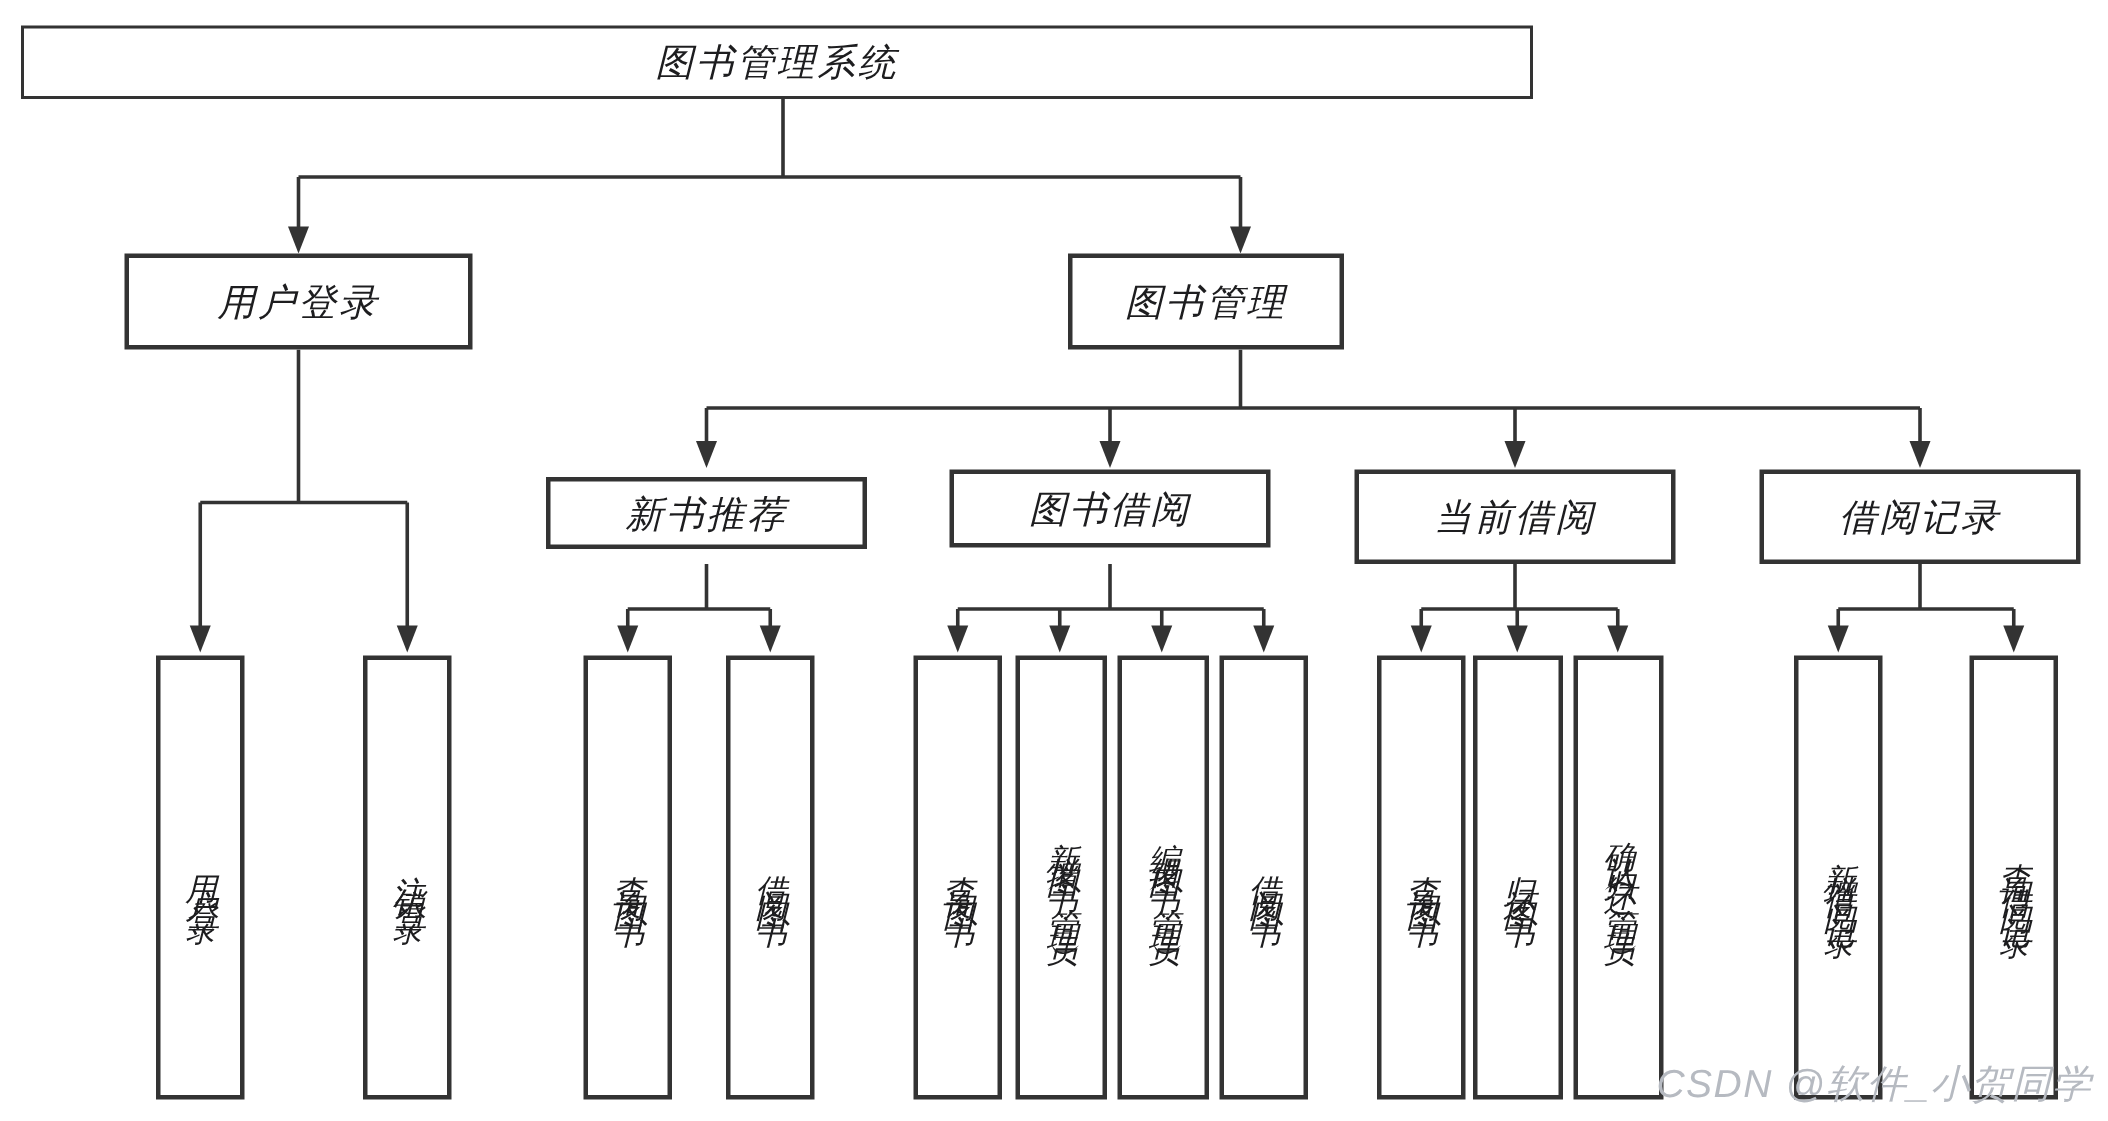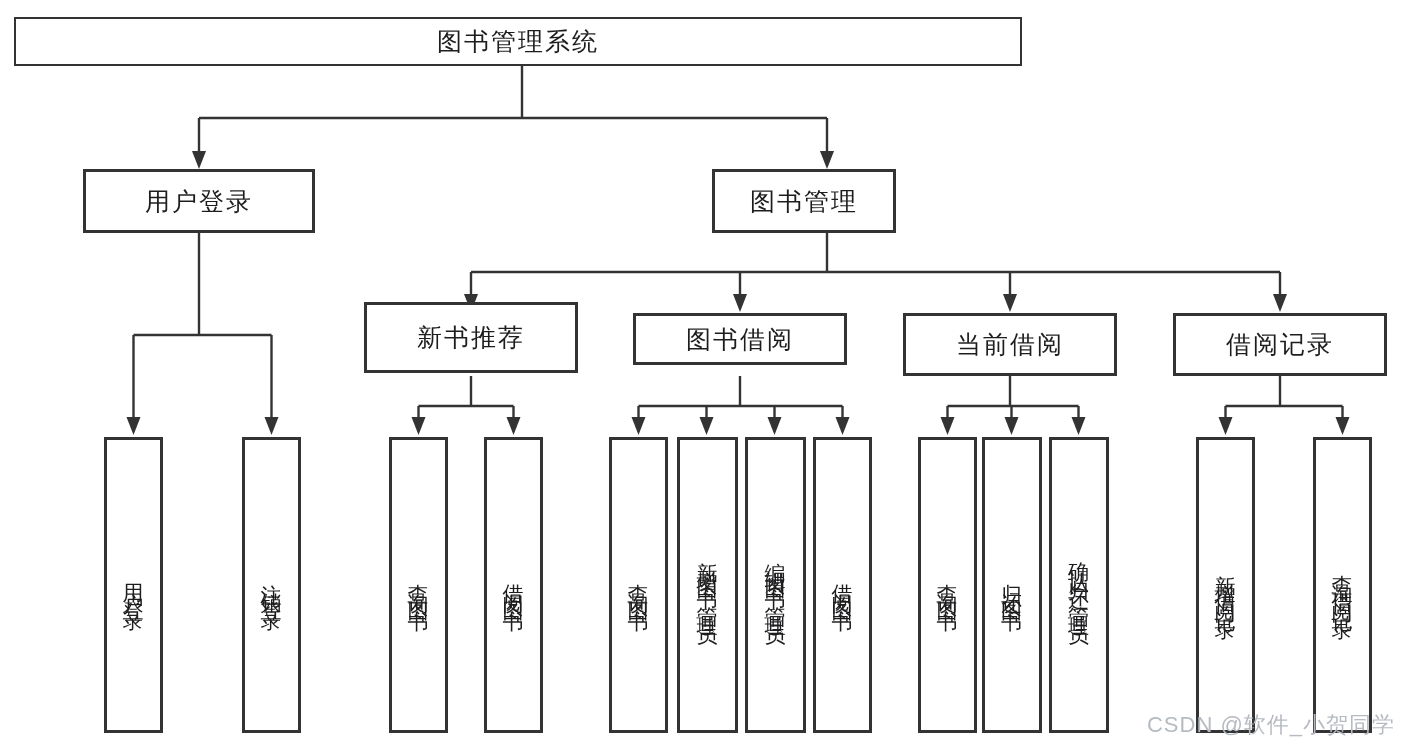--- a/index.html
+++ b/index.html
@@ -11,20 +11,21 @@
   html,body{margin:0;padding:0;}
   body{
     background:var(--background);
     font-family:"Liberation Sans","DejaVu Sans",sans-serif;
   }
   .canvas{
     position:relative;
     width:1405px;height:747px;
     background:var(--background);
     overflow:hidden;
+    font-style:italic;
   }
   svg.connectors{
     position:absolute;left:0;top:0;width:1405px;height:747px;
   }
   svg.connectors .ln{stroke:var(--line);stroke-width:2.4;fill:none;}
   svg.connectors .ah{fill:var(--line);stroke:none;}
   .node{
     position:absolute;
     box-sizing:border-box;
     border:3px solid var(--line);
@@ -46,21 +47,21 @@
     font-size:21px;
     writing-mode:vertical-rl;
     text-orientation:mixed;
     letter-spacing:9px;
     line-height:1;
   }
   .watermark{
     position:absolute;
     right:10px;bottom:7px;
     color:var(--watermark);
-    font-size:22px;
+    font-size:26px;
     letter-spacing:1px;
     white-space:nowrap;
   }
 </style>
 </head>
 <body>
 
 <div class="canvas">
 
   <svg class="connectors" viewBox="0 0 1405 747" xmlns="http://www.w3.org/2000/svg">
@@ -143,21 +144,21 @@
     <span>图书管理系统</span>
   </div>
 
   <div class="node" style="left:83px;top:169px;width:232px;height:64px;">
     <span>用户登录</span>
   </div>
   <div class="node" style="left:712px;top:169px;width:184px;height:64px;">
     <span>图书管理</span>
   </div>
 
-  <div class="node" style="left:364px;top:302px;width:214px;height:71px;">
+  <div class="node" style="left:364px;top:318px;width:214px;height:48px;">
     <span>新书推荐</span>
   </div>
   <div class="node" style="left:633px;top:313px;width:214px;height:52px;">
     <span>图书借阅</span>
   </div>
   <div class="node" style="left:903px;top:313px;width:214px;height:63px;">
     <span>当前借阅</span>
   </div>
   <div class="node" style="left:1173px;top:313px;width:214px;height:63px;">
     <span>借阅记录</span>

